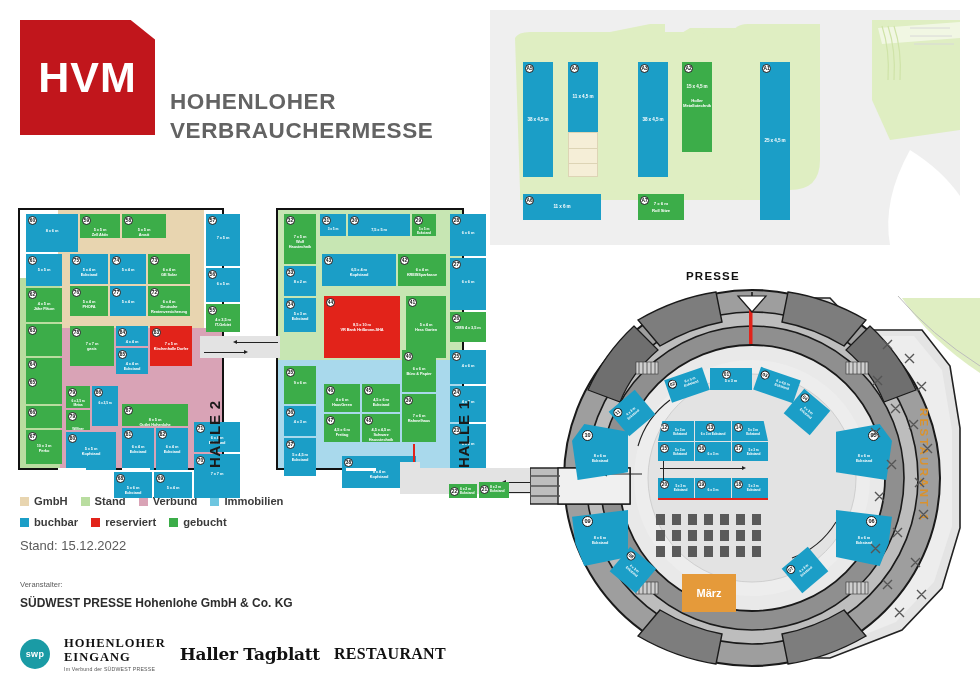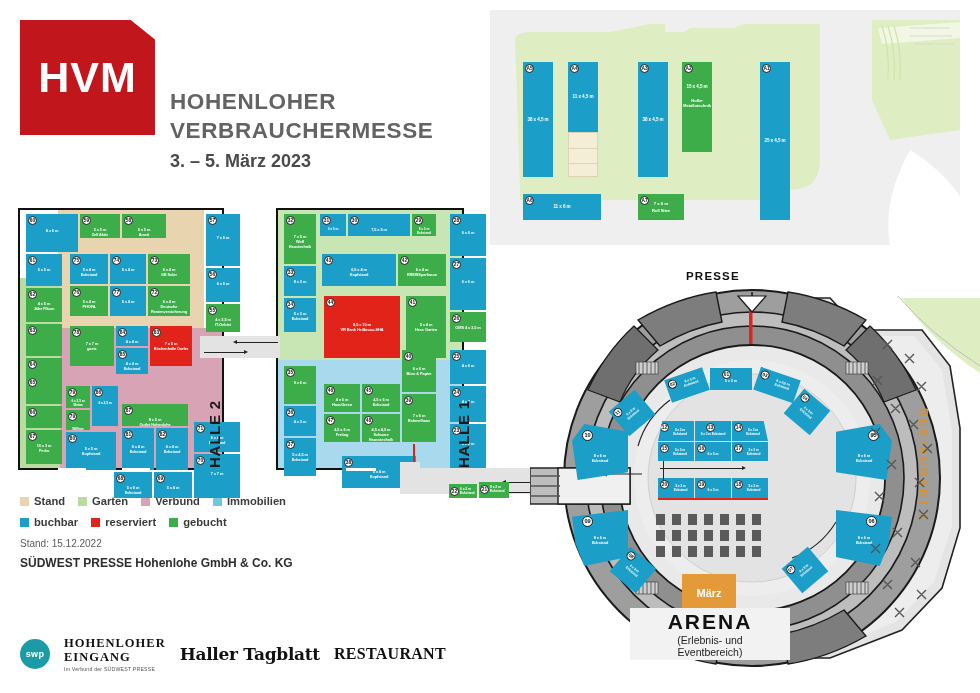--- a/index.html
+++ b/index.html
@@ -33,21 +33,21 @@
   }
   .logo-dates { margin-top:6px; font-weight:700; font-size:18px; color:#4a4a4a; }
 
   
   #legend { left:20px; top:495px; width:340px; }
   .legend-title { font-size:8.6px; color:#5b5b5b; margin-bottom:11px; }
   .legend-row { display:flex; align-items:center; gap:5px; margin-bottom:4px; }
   .legend-row + .legend-row { margin-top:9px; }
   .sw { width:9px; height:9px; display:inline-block; flex:none; }
   .legend-lbl { font-size:11.2px; font-weight:700; color:#3b3b3b; margin-right:8px; }
-  .stand-date { font-size:10px; color:#5b5b5b; margin-top:10px; }
+  .stand-date { font-size:13px; color:#5b5b5b; margin-top:10px; }
   .veranstalter { font-size:7.6px; color:#5b5b5b; margin-top:27px; }
   .organizer { font-size:12px; font-weight:700; color:#2d2d2d; margin-top:7px; }
 
   
   #sponsors { left:20px; top:636px; display:flex; align-items:center; gap:14px; }
   .swp-dot {
     width:30px; height:30px; border-radius:50%; background:#1a9ba5;
     display:flex; align-items:center; justify-content:center;
     color:#fff; font-size:9px; font-weight:700; letter-spacing:0.3px;
   }
@@ -122,44 +122,44 @@
 </head>
 <body>
 
 <div class="abs" id="logo-block">
   <div class="hvm-mark">
     <span>HVM</span>
   </div>
   <div class="logo-text">
     <div class="logo-line1">HOHENLOHER</div>
     <div class="logo-line2">VERBRAUCHERMESSE</div>
-    <div class="logo-dates">3. – 5. März 2023</div>
   </div>
 </div>
 
 <div class="abs" id="legend">
   <div class="legend-row" id="areas-row">
       <span class="sw" style="background: rgb(232, 213, 176);"></span>
+      <span class="legend-lbl">GmbH</span>
+      <span class="sw" style="background: rgb(185, 221, 160);"></span>
       <span class="legend-lbl">Stand</span>
-      <span class="sw" style="background: rgb(185, 221, 160);"></span>
-      <span class="legend-lbl">Garten</span>
       <span class="sw" style="background: rgb(217, 163, 182);"></span>
       <span class="legend-lbl">Verbund</span>
       <span class="sw" style="background: rgb(110, 198, 224);"></span>
       <span class="legend-lbl">Immobilien</span>
     </div>
   <div class="legend-row" id="status-row">
       <span class="sw" style="background: rgb(27, 158, 199);"></span>
       <span class="legend-lbl">buchbar</span>
       <span class="sw" style="background: rgb(226, 35, 26);"></span>
       <span class="legend-lbl">reserviert</span>
       <span class="sw" style="background: rgb(60, 173, 73);"></span>
       <span class="legend-lbl">gebucht</span>
     </div>
   <div class="stand-date">Stand: 15.12.2022</div>
+  <div class="veranstalter">Veranstalter:</div>
   <div class="organizer">SÜDWEST PRESSE Hohenlohe GmbH &amp; Co. KG</div>
 </div>
 
 <div class="abs" id="sponsors">
   <div class="swp-dot">
     <span>swp</span>
   </div>
   <div>
     <div class="ht-name">HOHENLOHER</div>
     <div class="ht-name">EINGANG</div>
@@ -705,24 +705,20 @@
     </div>
 
   <div class="buehne" style="left:152px;top:296px;width:54px;height:38px;">
     <span>März</span>
   </div>
 
   <div class="eingang" style="left:156px;top:-8px;">
     <span>PRESSE</span>
   </div>
 
-  <div class="arena-label-box" style="left:100px;top:330px;width:160px;">
-    <div class="arena-title">ARENA</div>
-    <div class="arena-sub">(Erlebnis- und Eventbereich)</div>
-  </div>
 
   <div class="restaurant-lbl" style="left:388px;top:130px;">
     <span>RESTAURANT 1</span>
   </div>
   <div class="abs" id="tables" style="left:340px;top:50px;width:110px;height:300px;">
       <div class="table-icon" style="left: 12px; top: 8px;"><svg width="11" height="11">
           <path d="M1 1 L4 4 M10 1 L7 4 M1 10 L4 7 M10 10 L7 7 M4 4 L7 7 M7 4 L4 7" stroke="#555" stroke-width="1.4" fill="none"></path>
         </svg></div>
       <div class="table-icon" style="left: 34px; top: 22px;"><svg width="11" height="11">
           <path d="M1 1 L4 4 M10 1 L7 4 M1 10 L4 7 M10 10 L7 7 M4 4 L7 7 M7 4 L4 7" stroke="#555" stroke-width="1.4" fill="none"></path>

